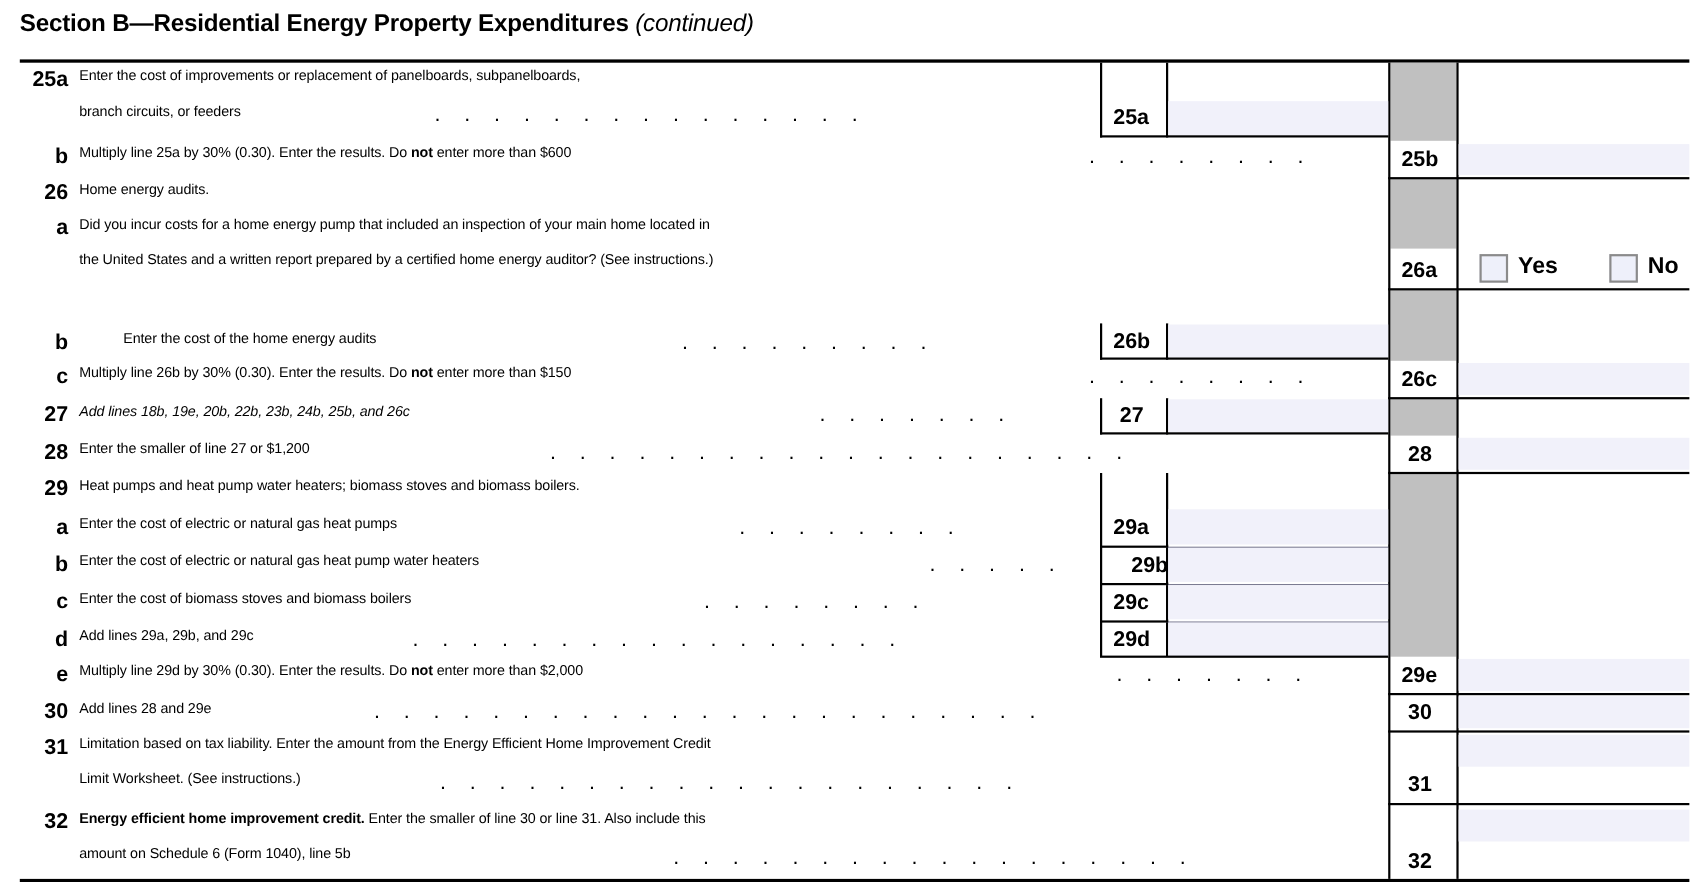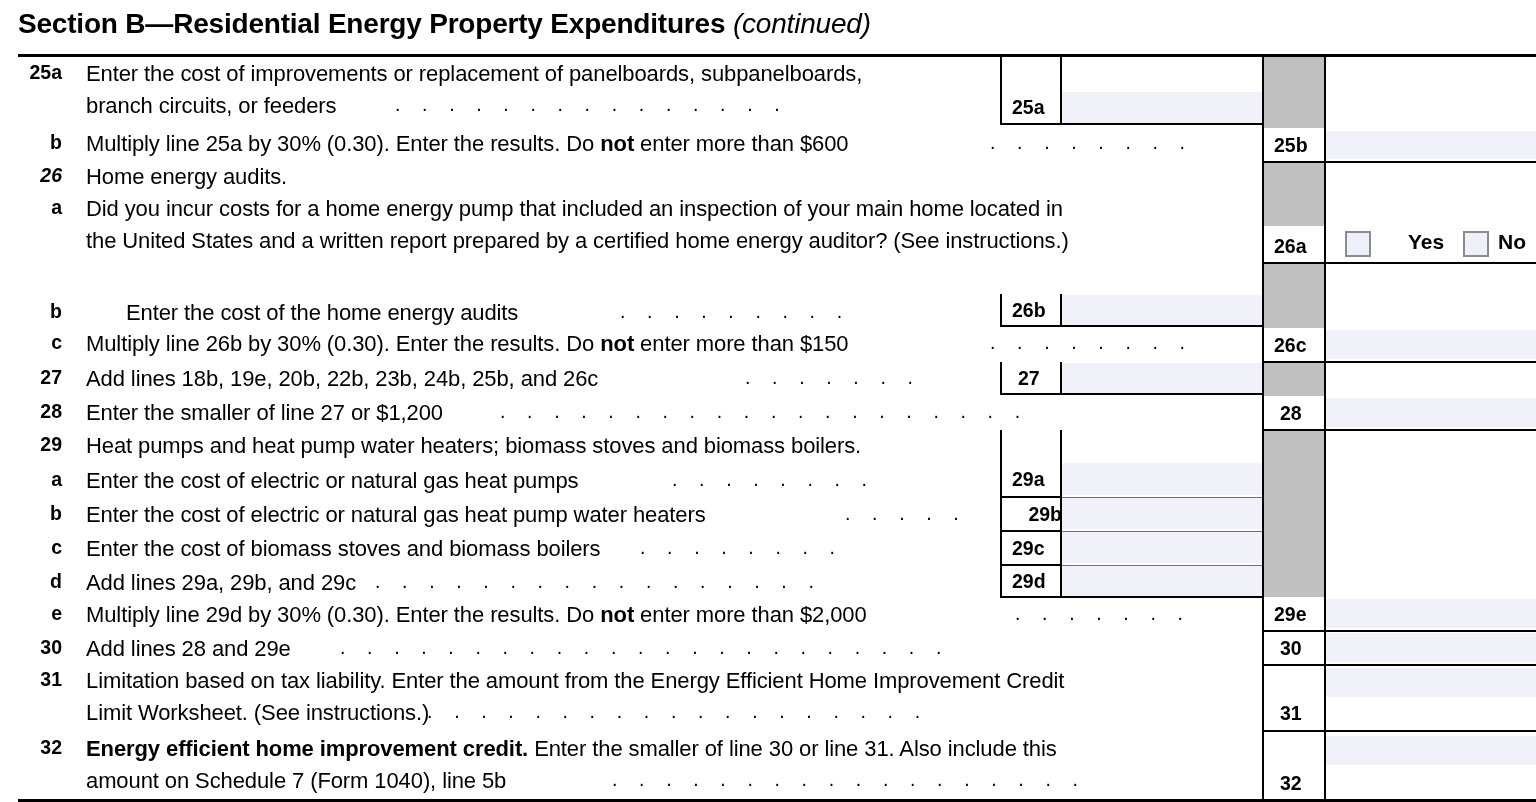--- a/index.html
+++ b/index.html
@@ -7,37 +7,37 @@
     width:1536px;height:802px;
     font-family:"Liberation Sans","DejaVu Sans",sans-serif;
     color:#000;
     -webkit-font-smoothing:antialiased;
   }
   #form{position:relative;width:1536px;height:802px;overflow:hidden;}
 
   
   .section-head{
     position:absolute;left:18px;top:8px;
-    font-size:28px;font-weight:bold;letter-spacing:-0.2px;white-space:nowrap;
+    font-size:22px;font-weight:bold;letter-spacing:-0.2px;white-space:nowrap;
   }
   .section-head .cont{font-weight:normal;font-style:italic;}
 
   
   .rule-top{position:absolute;left:18px;top:54px;width:1518px;height:3px;background:#000;}
   .rule-bot{position:absolute;left:18px;top:799px;width:1518px;height:3px;background:#000;}
 
   
   .txtlayer{position:absolute;left:0;top:0;width:1536px;height:802px;}
 
   .num{
     position:absolute;font-size:19.5px;font-weight:bold;
     text-align:right;width:52px;
   }
   .txt{
-    position:absolute;left:86px;font-size:22px;white-space:nowrap;
+    position:absolute;left:72px;font-size:13px;white-space:nowrap;
     letter-spacing:-0.1px;
   }
   .txt b{font-weight:bold;}
 
   
   .dots{
     position:absolute;font-size:19.5px;white-space:nowrap;
     letter-spacing:0px;
   }
 
@@ -86,21 +86,21 @@
     <div class="vline" style="left:1262px;top:57px;width:2px;height:742px;"></div>
     <div class="vline" style="left:1324px;top:57px;width:2px;height:742px;"></div>
 
     <div class="fill" style="left:1326px;top:131px;width:210px;height:28px;"></div>
     <div class="hline" style="left:1262px;top:161px;width:274px;"></div>
     <div class="rlabel" style="left:1266px;top:130px;width:58px;line-height:30px;">25b</div>
 
     <div class="hline" style="left:1262px;top:262px;width:274px;"></div>
     <div class="rlabel" style="left:1266px;top:231px;width:58px;line-height:30px;">26a</div>
     <div class="cbox" style="left:1345px;top:231px;"></div>
-    <div class="cblabel" style="left:1380px;top:230px;margin-left:28px;">Yes</div>
+    <div class="cblabel" style="left:1380px;top:230px;">Yes</div>
     <div class="cbox" style="left:1463px;top:231px;"></div>
     <div class="cblabel" style="left:1498px;top:230px;">No</div>
 
     <div class="fill" style="left:1326px;top:330px;width:210px;height:29px;"></div>
     <div class="hline" style="left:1262px;top:361px;width:274px;"></div>
     <div class="rlabel" style="left:1266px;top:330px;width:58px;line-height:30px;">26c</div>
 
     <div class="fill" style="left:1326px;top:398px;width:210px;height:29px;"></div>
     <div class="hline" style="left:1262px;top:429px;width:274px;"></div>
     <div class="rlabel" style="left:1272px;top:398px;width:58px;line-height:30px;">28</div>
@@ -168,40 +168,40 @@
     <div class="txt" style="top:61px;">Enter the cost of improvements or replacement of panelboards, subpanelboards,</div>
     <div class="txt" style="top:93px;">branch circuits, or feeders</div>
     <div class="dots" style="left:395px;top:93px;">.&nbsp;&nbsp;&nbsp; .&nbsp;&nbsp;&nbsp; .&nbsp;&nbsp;&nbsp; .&nbsp;&nbsp;&nbsp; .&nbsp;&nbsp;&nbsp; .&nbsp;&nbsp;&nbsp; .&nbsp;&nbsp;&nbsp; .&nbsp;&nbsp;&nbsp; .&nbsp;&nbsp;&nbsp; .&nbsp;&nbsp;&nbsp; .&nbsp;&nbsp;&nbsp; .&nbsp;&nbsp;&nbsp; .&nbsp;&nbsp;&nbsp; .&nbsp;&nbsp;&nbsp; .</div>
 
     <div class="num" style="left:10px;top:131px;">b</div>
     <div class="txt" style="top:131px;">
       <span>Multiply line 25a by 30% (0.30). Enter the results. Do </span><b>not</b><span> enter more than $600</span>
     </div>
     <div class="dots" style="left:990px;top:131px;">.&nbsp;&nbsp;&nbsp; .&nbsp;&nbsp;&nbsp; .&nbsp;&nbsp;&nbsp; .&nbsp;&nbsp;&nbsp; .&nbsp;&nbsp;&nbsp; .&nbsp;&nbsp;&nbsp; .&nbsp;&nbsp;&nbsp; .</div>
 
-    <div class="num" style="left:10px;top:164px;font-style:italic;">26</div>
+    <div class="num" style="left:10px;top:164px;">26</div>
     <div class="txt" style="top:164px;">Home energy audits.</div>
 
     <div class="num" style="left:10px;top:196px;">a</div>
     <div class="txt" style="top:196px;">Did you incur costs for a home energy pump that included an inspection of your main home located in</div>
     <div class="txt" style="top:228px;">the United States and a written report prepared by a certified home energy auditor? (See instructions.)</div>
 
 
     <div class="num" style="left:10px;top:300px;">b</div>
     <div class="txt" style="top:300px;margin-left:40px;">Enter the cost of the home energy audits</div>
     <div class="dots" style="left:620px;top:300px;">.&nbsp;&nbsp;&nbsp; .&nbsp;&nbsp;&nbsp; .&nbsp;&nbsp;&nbsp; .&nbsp;&nbsp;&nbsp; .&nbsp;&nbsp;&nbsp; .&nbsp;&nbsp;&nbsp; .&nbsp;&nbsp;&nbsp; .&nbsp;&nbsp;&nbsp; .</div>
 
     <div class="num" style="left:10px;top:331px;">c</div>
     <div class="txt" style="top:331px;">
       <span>Multiply line 26b by 30% (0.30). Enter the results. Do </span><b>not</b><span> enter more than $150</span>
     </div>
     <div class="dots" style="left:990px;top:331px;">.&nbsp;&nbsp;&nbsp; .&nbsp;&nbsp;&nbsp; .&nbsp;&nbsp;&nbsp; .&nbsp;&nbsp;&nbsp; .&nbsp;&nbsp;&nbsp; .&nbsp;&nbsp;&nbsp; .&nbsp;&nbsp;&nbsp; .</div>
 
     <div class="num" style="left:10px;top:366px;">27</div>
-    <div class="txt" style="top:366px;">Add lines 18b, 19e, 20b, 22b, 23b, 24b, 25b, and 26c</div>
+    <div class="txt" style="top:366px;font-style:italic;">Add lines 18b, 19e, 20b, 22b, 23b, 24b, 25b, and 26c</div>
     <div class="dots" style="left:745px;top:366px;">.&nbsp;&nbsp;&nbsp; .&nbsp;&nbsp;&nbsp; .&nbsp;&nbsp;&nbsp; .&nbsp;&nbsp;&nbsp; .&nbsp;&nbsp;&nbsp; .&nbsp;&nbsp;&nbsp; .</div>
 
     <div class="num" style="left:10px;top:400px;">28</div>
     <div class="txt" style="top:400px;">Enter the smaller of line 27 or $1,200</div>
     <div class="dots" style="left:500px;top:400px;">.&nbsp;&nbsp;&nbsp; .&nbsp;&nbsp;&nbsp; .&nbsp;&nbsp;&nbsp; .&nbsp;&nbsp;&nbsp; .&nbsp;&nbsp;&nbsp; .&nbsp;&nbsp;&nbsp; .&nbsp;&nbsp;&nbsp; .&nbsp;&nbsp;&nbsp; .&nbsp;&nbsp;&nbsp; .&nbsp;&nbsp;&nbsp; .&nbsp;&nbsp;&nbsp; .&nbsp;&nbsp;&nbsp; .&nbsp;&nbsp;&nbsp; .&nbsp;&nbsp;&nbsp; .&nbsp;&nbsp;&nbsp; .&nbsp;&nbsp;&nbsp; .&nbsp;&nbsp;&nbsp; .&nbsp;&nbsp;&nbsp; .&nbsp;&nbsp;&nbsp; .</div>
 
     <div class="num" style="left:10px;top:433px;">29</div>
     <div class="txt" style="top:433px;">Heat pumps and heat pump water heaters; biomass stoves and biomass boilers.</div>
 
     <div class="num" style="left:10px;top:468px;">a</div>
@@ -232,18 +232,18 @@
 
     <div class="num" style="left:10px;top:668px;">31</div>
     <div class="txt" style="top:700px;">Limit Worksheet. (See instructions.)</div>
     <div class="txt" style="top:668px;">Limitation based on tax liability. Enter the amount from the Energy Efficient Home Improvement Credit</div>
     <div class="dots" style="left:400px;top:700px;">.&nbsp;&nbsp;&nbsp; .&nbsp;&nbsp;&nbsp; .&nbsp;&nbsp;&nbsp; .&nbsp;&nbsp;&nbsp; .&nbsp;&nbsp;&nbsp; .&nbsp;&nbsp;&nbsp; .&nbsp;&nbsp;&nbsp; .&nbsp;&nbsp;&nbsp; .&nbsp;&nbsp;&nbsp; .&nbsp;&nbsp;&nbsp; .&nbsp;&nbsp;&nbsp; .&nbsp;&nbsp;&nbsp; .&nbsp;&nbsp;&nbsp; .&nbsp;&nbsp;&nbsp; .&nbsp;&nbsp;&nbsp; .&nbsp;&nbsp;&nbsp; .&nbsp;&nbsp;&nbsp; .&nbsp;&nbsp;&nbsp; .&nbsp;&nbsp;&nbsp; .</div>
 
     <div class="num" style="left:10px;top:736px;">32</div>
     <div class="txt" style="top:736px;">
       <b>Energy efficient home improvement credit.</b><span> Enter the smaller of line 30 or line 31. Also include this</span>
     </div>
-    <div class="txt" style="top:768px;">amount on Schedule 7 (Form 1040), line 5b</div>
+    <div class="txt" style="top:768px;">amount on Schedule 6 (Form 1040), line 5b</div>
     <div class="dots" style="left:612px;top:768px;">.&nbsp;&nbsp;&nbsp; .&nbsp;&nbsp;&nbsp; .&nbsp;&nbsp;&nbsp; .&nbsp;&nbsp;&nbsp; .&nbsp;&nbsp;&nbsp; .&nbsp;&nbsp;&nbsp; .&nbsp;&nbsp;&nbsp; .&nbsp;&nbsp;&nbsp; .&nbsp;&nbsp;&nbsp; .&nbsp;&nbsp;&nbsp; .&nbsp;&nbsp;&nbsp; .&nbsp;&nbsp;&nbsp; .&nbsp;&nbsp;&nbsp; .&nbsp;&nbsp;&nbsp; .&nbsp;&nbsp;&nbsp; .&nbsp;&nbsp;&nbsp; .&nbsp;&nbsp;&nbsp; .</div>
 
   </div>
 
 </div>
 
 </body></html>

